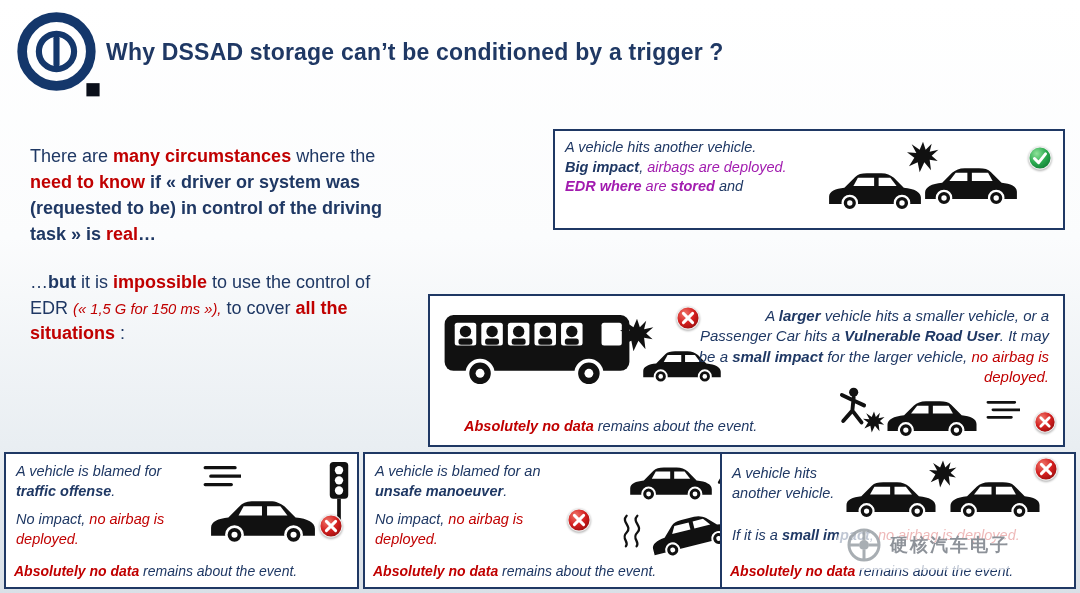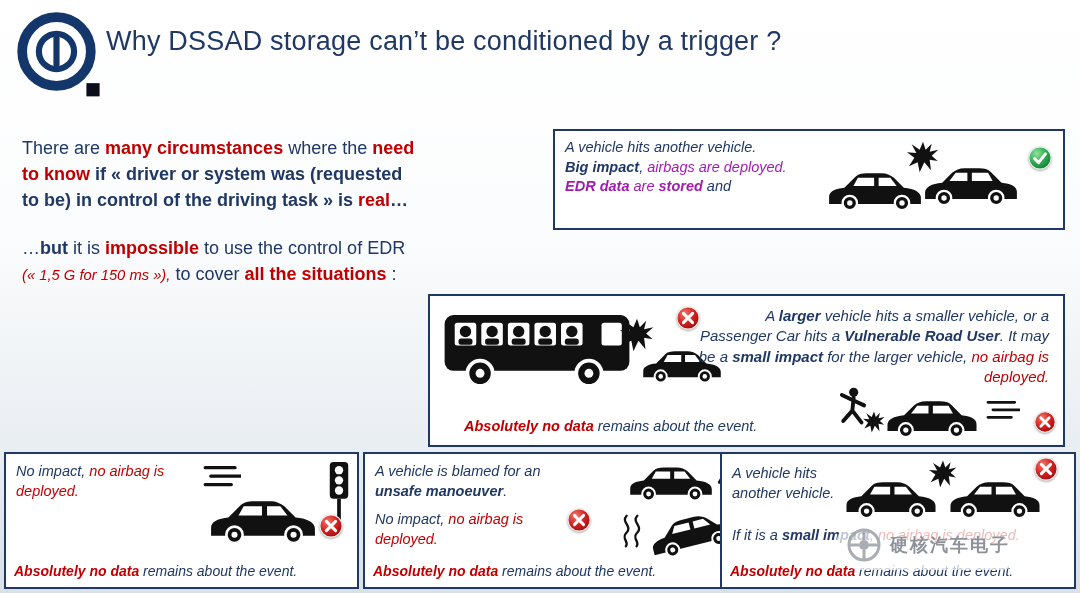--- a/index.html
+++ b/index.html
@@ -3,24 +3,24 @@
 <meta charset="utf-8">
 <style>
   html,body{margin:0;padding:0;background:#c8cdd3;}
   .slide{
     position:relative;width:1080px;height:593px;margin:0 auto;overflow:hidden;
     background:linear-gradient(180deg,#ffffff 0%,#fbfcfd 40%,#e9eef2 75%,#d9e0e7 100%);
     font-family:"Liberation Sans","DejaVu Sans",sans-serif;color:#1F3864;
   }
   
   .logo{position:absolute;left:16px;top:8px;width:88px;height:94px;}
-  .title{position:absolute;left:106px;top:26px;margin:0;font-size:27px;font-weight:normal;color:#1F3864;letter-spacing:.2px;}
+  .title{position:absolute;left:106px;top:39px;margin:0;font-size:23px;font-weight:bold;color:#1F3864;letter-spacing:.2px;}
   
   .intro{position:absolute;left:22px;top:136px;width:396px;font-size:18px;line-height:1.44;}
-  .intro p{margin:0;}
+  .intro p{margin:8px;}
   .intro .p2{margin-top:22px;}
   
   .box{position:absolute;background:#fff;border:2px solid #1F3864;box-sizing:border-box;}
   .box-a{left:553px;top:129px;width:512px;height:101px;}
   .box-b{left:428px;top:294px;width:637px;height:153px;}
   .box-1{left:4px;top:452px;width:355px;height:137px;}
   .box-2{left:363px;top:452px;width:392px;height:137px;}
   .box-3{left:720px;top:452px;width:356px;height:137px;}
   .btxt{position:absolute;font-style:italic;line-height:1.36;}
   .text-a{left:10px;top:7px;width:268px;font-size:14.5px;}
@@ -190,21 +190,21 @@
 
   <div class="intro">
     <p class="p1"><span>There are </span><span class="red b">many circumstances</span><span> where the </span><span class="red b">need to know</span><span class="b"> if « </span><span class="b">driver or system was (requested to be) in control of the driving task</span><span class="b"> » is </span><span class="red b">real</span><span class="b">…</span></p>
     <p class="p2"><span>…</span><span class="b">but</span><span> it is </span><span class="red b">impossible</span><span> to use the control of EDR </span><span class="red sm i">(« 1,5 G for 150 ms »),</span><span> to cover </span><span class="red b">all the situations</span><span> :</span></p>
   </div>
 
   <section class="box box-a">
     <div class="btxt text-a">
       <div><span>A vehicle hits another vehicle.</span></div>
       <div><span class="b">Big impact</span><span>, </span><span class="green">airbags are deployed.</span></div>
-      <div><span class="green b">EDR data</span><span class="green"> are </span><span class="green b">stored</span><span> and</span></div>
+      <div><span class="green b">EDR where</span><span class="green"> are </span><span class="green b">stored</span><span> and</span></div>
     </div>
     <div class="scene scene-a">
       <svg class="carA1">
           <use href="#sym-car"></use>
         </svg>
       <svg class="carA2">
           <use href="#sym-car"></use>
         </svg>
       <svg class="burstA">
           <use href="#sym-burst"></use>
@@ -246,20 +246,21 @@
         </svg>
     </div>
     <svg class="badge x-ped">
         <use href="#sym-x"></use>
       </svg>
     <div class="nodata nodata-b"><span class="red b">Absolutely no data</span><span> remains about the event.</span></div>
   </section>
 
   <section class="box box-1">
     <div class="btxt text-1">
+      <p><span>A vehicle is blamed for </span><span class="b">traffic offense</span><span>.</span></p>
       <p><span>No impact, </span><span class="red">no airbag is deployed.</span></p>
     </div>
     <div class="scene scene-1">
       <svg class="speed1">
           <use href="#sym-speed"></use>
         </svg>
       <svg class="car1">
           <use href="#sym-car"></use>
         </svg>
       <svg class="tl1">

